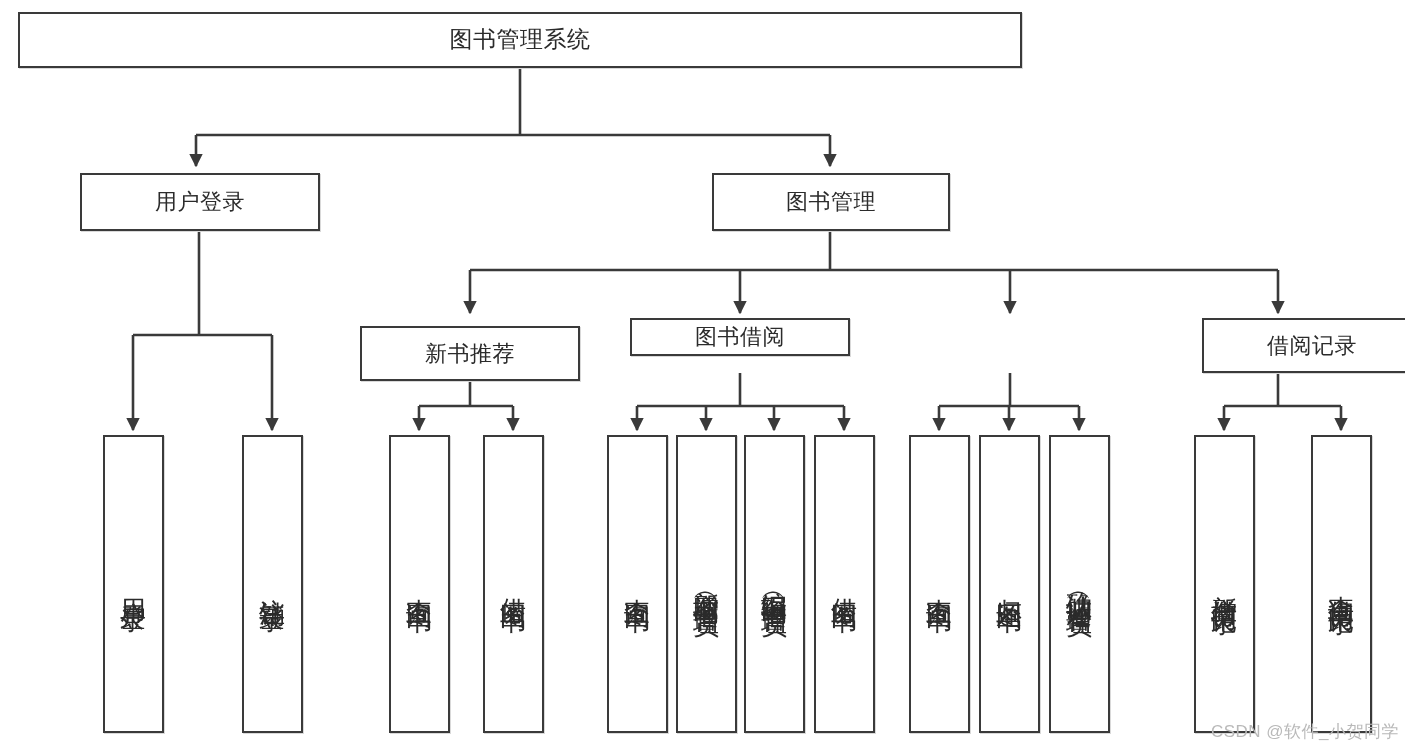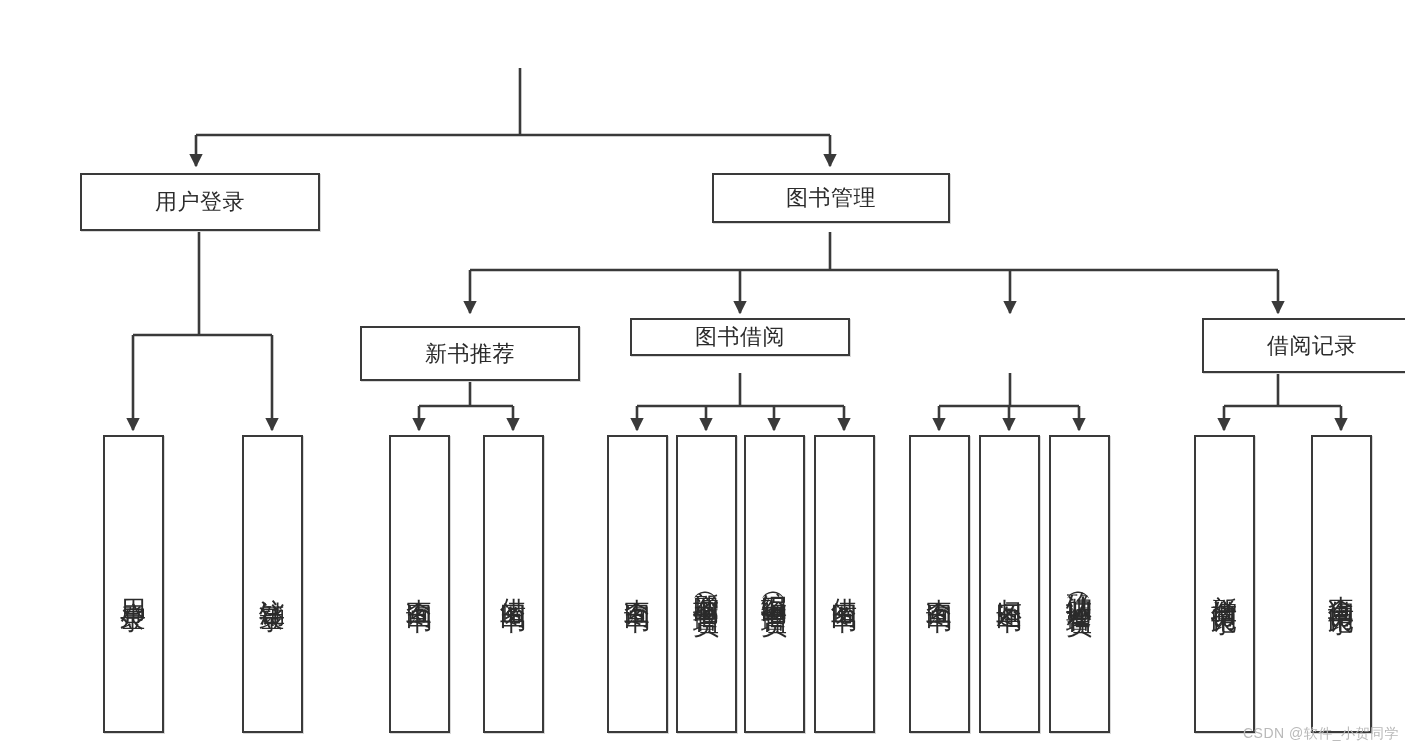--- a/index.html
+++ b/index.html
@@ -64,21 +64,21 @@
     font-size: 26px;
     line-height: 1;
     letter-spacing: 3px;
     max-height: 286px;
     text-align: center;
   }
   .watermark {
     position: absolute;
     right: 6px;
     bottom: 4px;
-    font-size: 14px;
+    font-size: 17px;
     color: #b9b9b9;
     letter-spacing: 0.5px;
     white-space: nowrap;
     user-select: none;
   }
 </style>
 </head>
 <body>
 
 <div id="canvas">
@@ -126,25 +126,28 @@
       <path d="M 1009 406 L 1009 430" marker-end="url(#arrow)"></path>
       <path d="M 1079 406 L 1079 430" marker-end="url(#arrow)"></path>
 
       <path d="M 1278 373 L 1278 406"></path>
       <path d="M 1224 406 L 1341 406"></path>
       <path d="M 1224 406 L 1224 430" marker-end="url(#arrow)"></path>
       <path d="M 1341 406 L 1341 430" marker-end="url(#arrow)"></path>
     </g>
   </svg>
 
+  <div class="node horiz root" style="left:18px; top:12px; width:1004px; height:56px;">
+    <span class="label">图书管理系统</span>
+  </div>
 
   <div class="node horiz" style="left:80px; top:173px; width:240px; height:58px;">
     <span class="label">用户登录</span>
   </div>
-  <div class="node horiz" style="left:712px; top:173px; width:238px; height:50px;">
+  <div class="node horiz" style="left:712px; top:173px; width:238px; height:58px;">
     <span class="label">图书管理</span>
   </div>
 
   <div class="node horiz" style="left:360px; top:318px; width:220px; height:55px;margin-top:8px;">
     <span class="label">新书推荐</span>
   </div>
   <div class="node horiz" style="left:630px; top:318px; width:220px; height:38px;">
     <span class="label">图书借阅</span>
   </div>
   <div class="node horiz" style="left:1170px; top:318px; width:220px; height:55px;margin-left:32px;">

